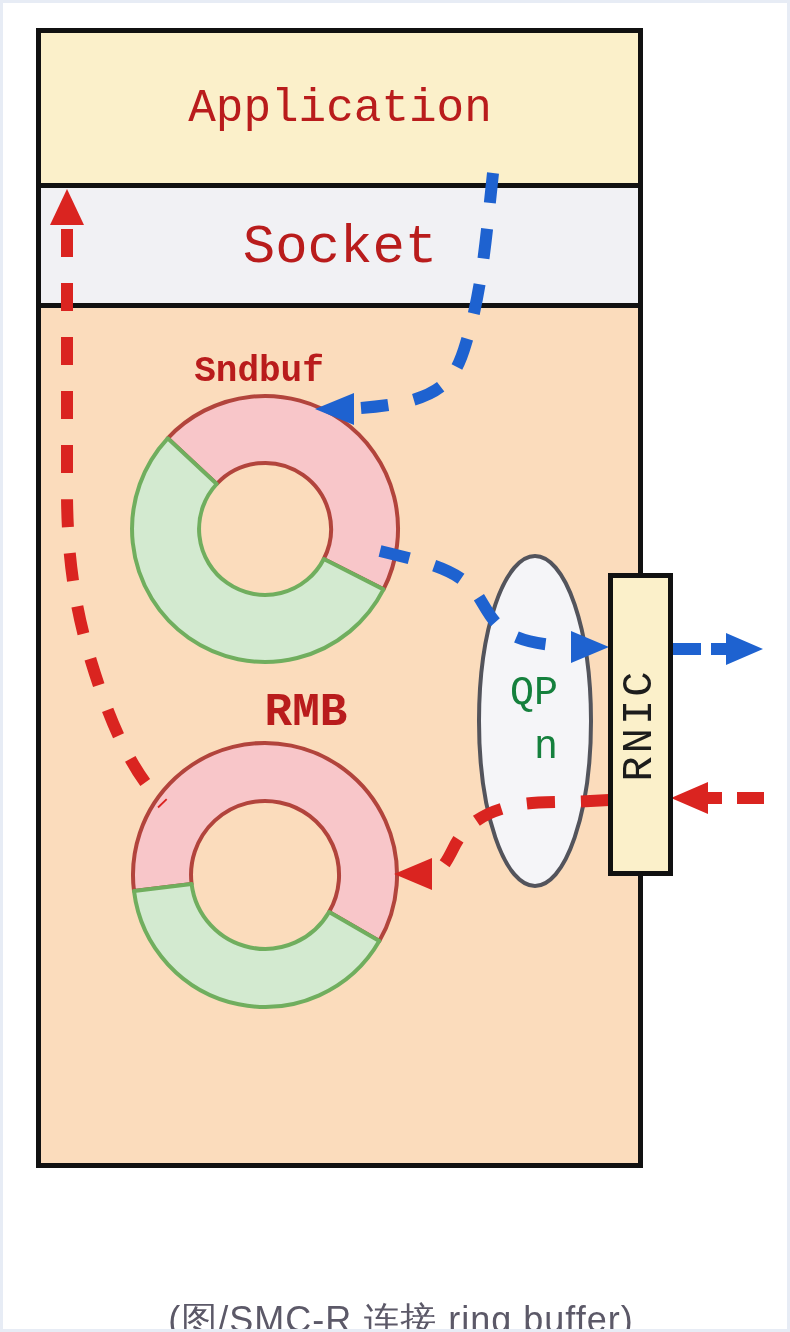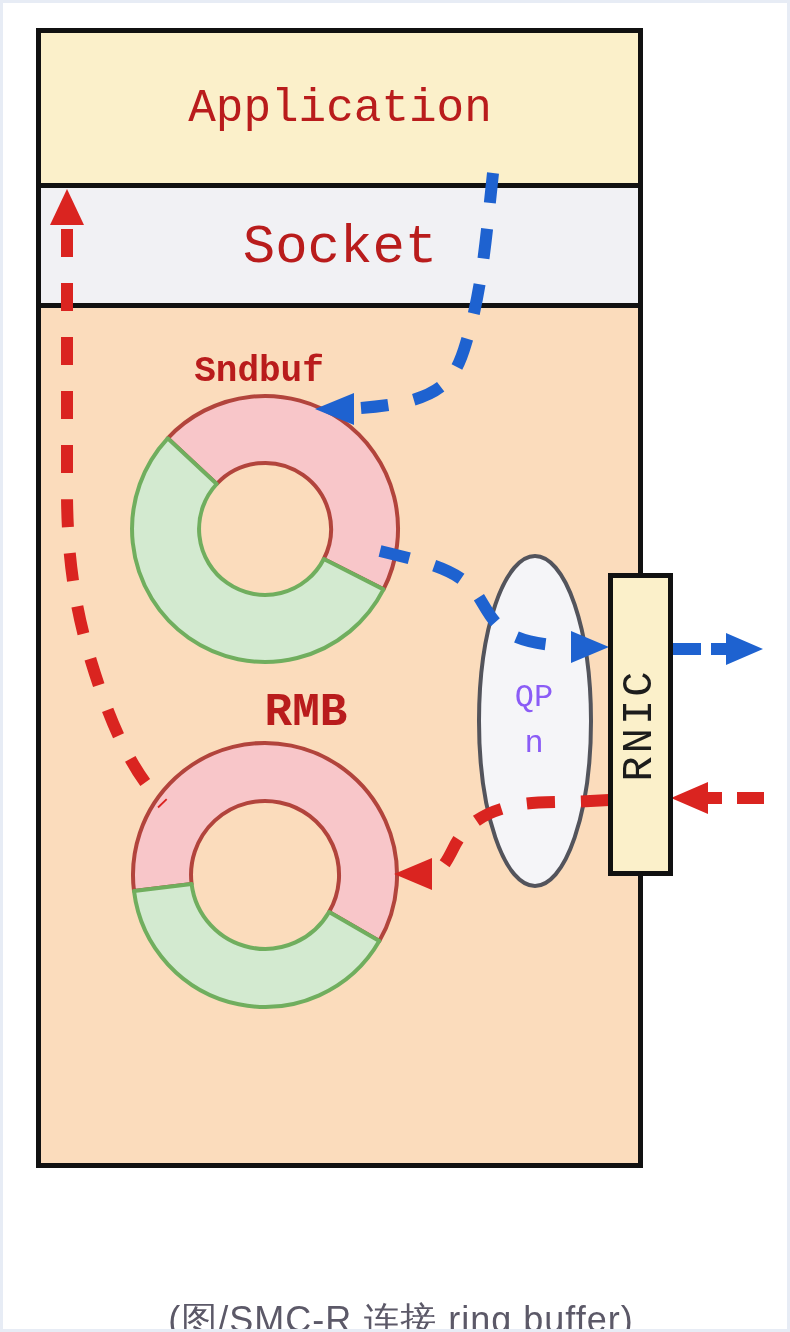--- a/index.html
+++ b/index.html
@@ -22,22 +22,22 @@
     font-family:"Liberation Mono","DejaVu Sans Mono",monospace;
   }
   .lbl-app   {left:337px;top:106px;font-size:46px;}
   .lbl-socket{left:337px;top:245px;font-size:54px;}
   .lbl-smc   {left:336px;top:1122px;font-size:50px;}
   .lbl-sndbuf{left:256px;top:369px;font-size:36px;font-weight:bold;}
   .lbl-rmb   {left:255px;top:710px;font-size:46px;font-weight:bold;margin-left:48px;}
   .overlay{position:absolute;left:0;top:0;width:790px;height:1332px;pointer-events:none;}
   .qp-text{
     position:absolute;left:531px;top:718px;transform:translate(-50%,-50%);
-    display:flex;flex-direction:column;align-items:center;gap:14px;
-    font-size:32px;color:#8b5cf6;line-height:1;
+    display:flex;flex-direction:column;align-items:flex-end;gap:14px;
+    font-size:40px;color:#15803d;line-height:1;
   }
   .rnic{
     position:absolute;left:605px;top:570px;width:65px;height:303px;
     box-sizing:border-box;border:5px solid #111111;background:#fbf0ca;
     display:flex;align-items:center;justify-content:center;
   }
   .rnic span{
     transform:rotate(-90deg);white-space:nowrap;
     font-size:42px;letter-spacing:3px;color:#1c1c1c;line-height:1;
   }

